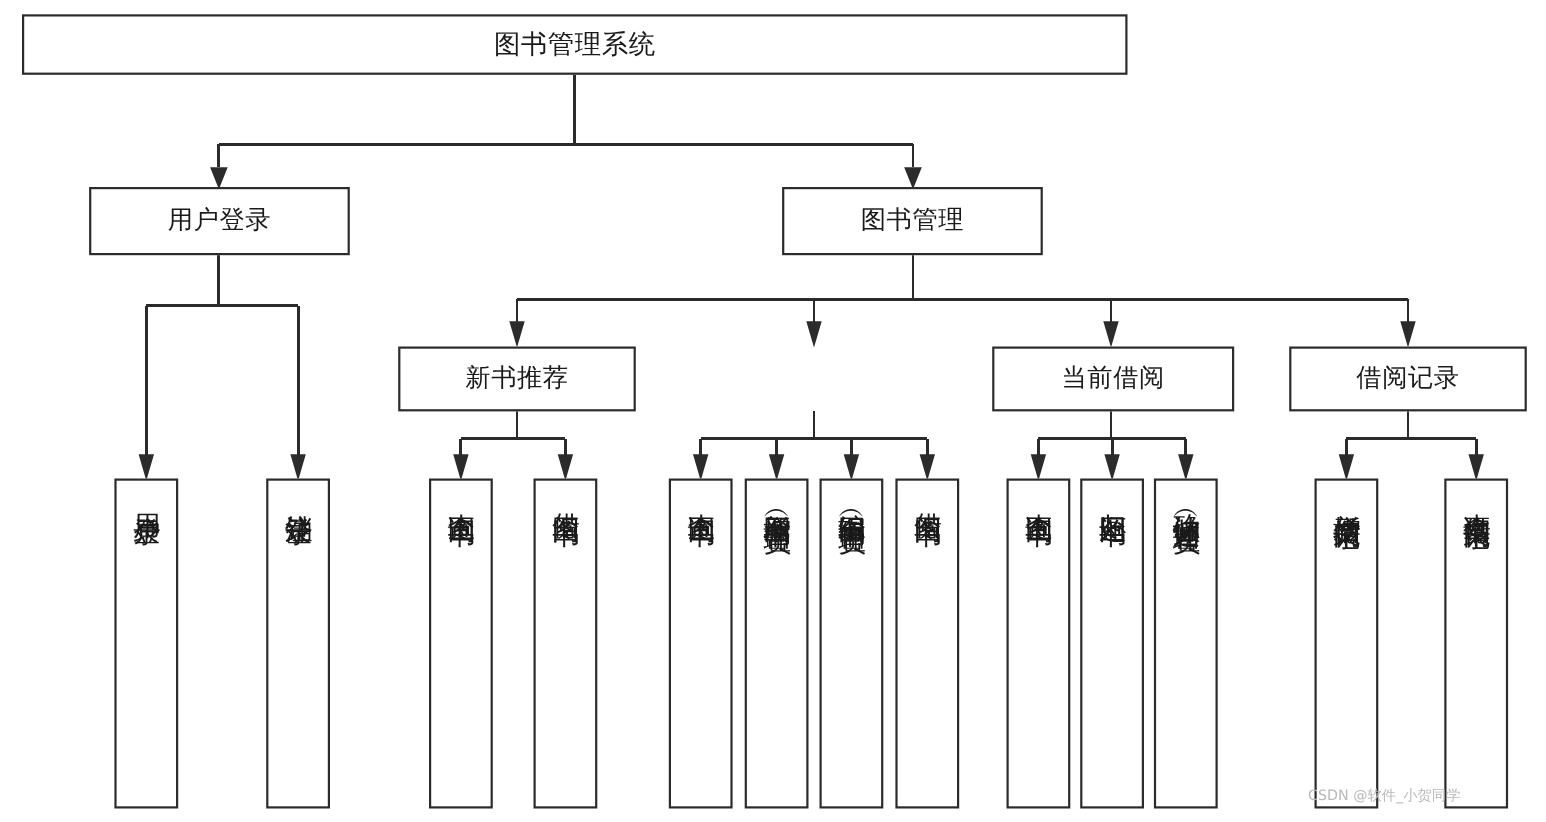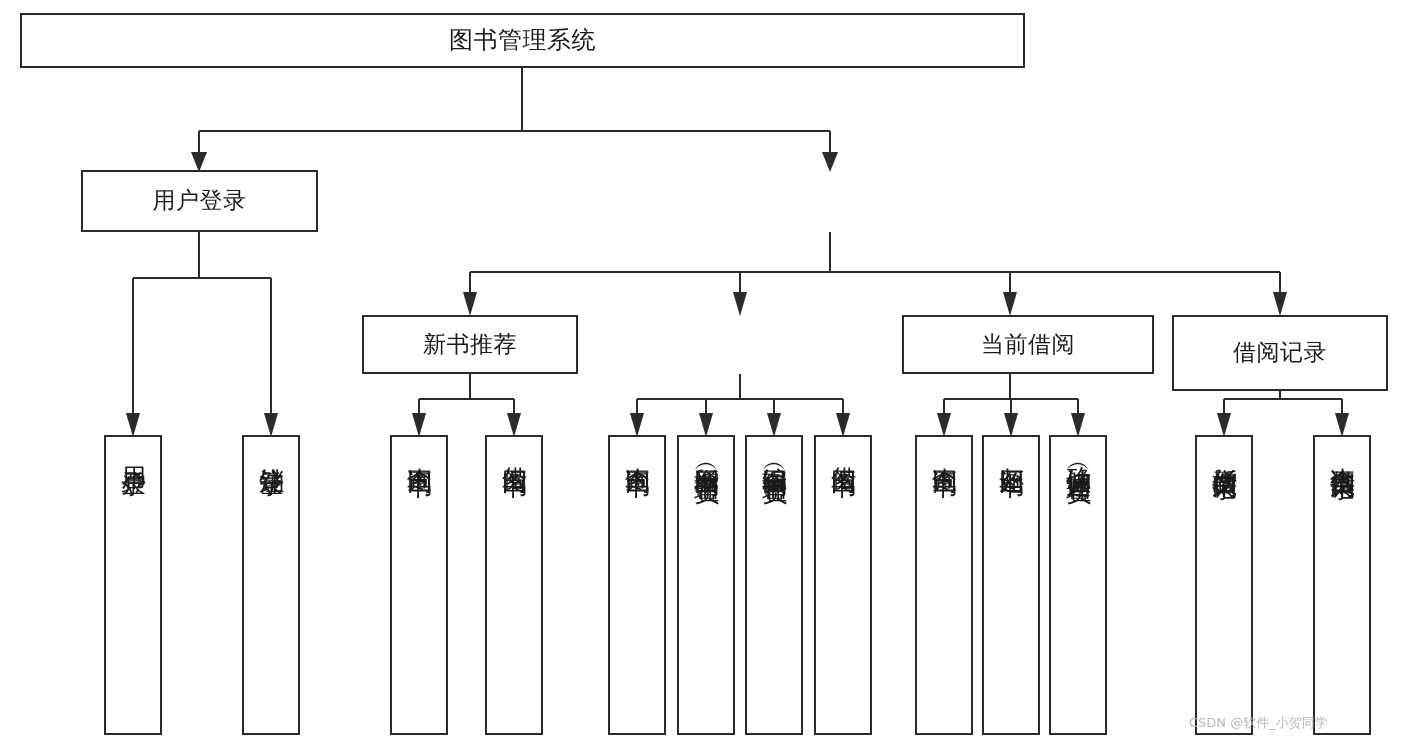--- a/index.html
+++ b/index.html
@@ -149,31 +149,34 @@
   </svg>
 
   <div class="node horiz root" style="left:20px; top:13px; width:1005px; height:55px;">
     <span class="label">图书管理系统</span>
   </div>
 
   <div class="node horiz" style="left:81px; top:170px; width:237px; height:62px;">
     <span class="label">用户登录</span>
   </div>
 
+  <div class="node horiz" style="left:711px; top:170px; width:237px; height:62px;">
+    <span class="label">图书管理</span>
+  </div>
 
   <div class="node horiz" style="left:362px; top:315px; width:216px; height:59px;">
     <span class="label">新书推荐</span>
   </div>
 
 
-  <div class="node horiz" style="left:902px; top:315px; width:252px; height:59px;">
+  <div class="node horiz" style="left:902px; top:315px; width:220px; height:59px;">
     <span class="label">当前借阅</span>
   </div>
 
-  <div class="node horiz" style="left:1172px; top:315px; width:216px; height:76px;">
+  <div class="node horiz" style="left:1172px; top:315px; width:216px; height:59px;">
     <span class="label">借阅记录</span>
   </div>
 
   <div class="node vert" style="left:104px; top:435px; width:58px; height:300px;">
     <span class="label">用户登录</span>
   </div>
   <div class="node vert" style="left:242px; top:435px; width:58px; height:300px;">
     <span class="label">注销登录</span>
   </div>
 

